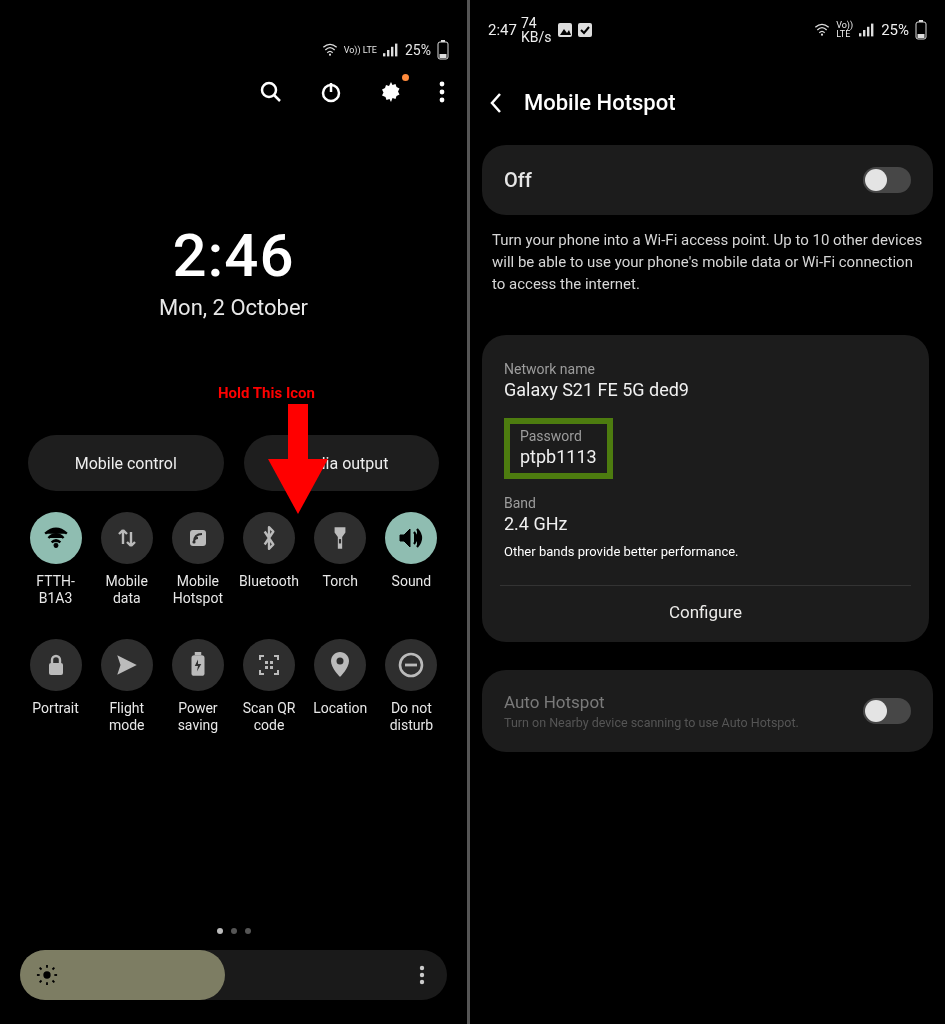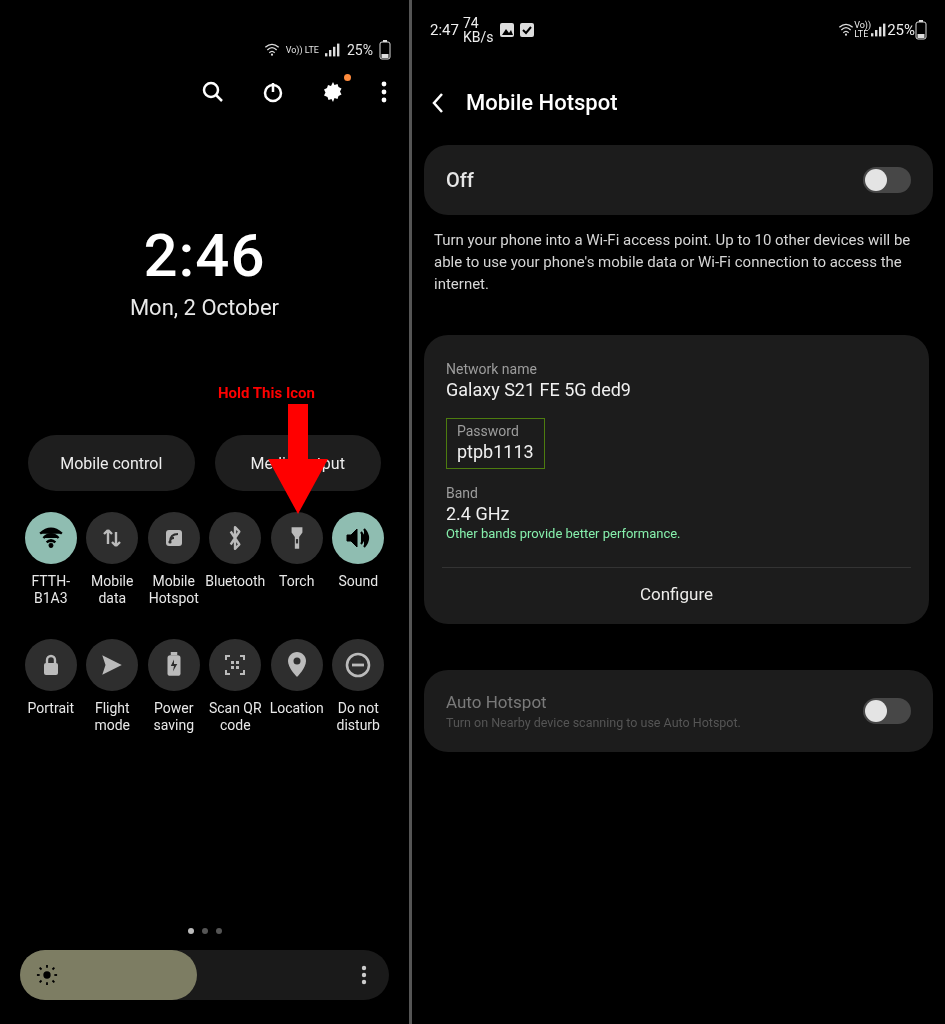--- a/index.html
+++ b/index.html
@@ -7,21 +7,21 @@
     width: 945px;
     height: 1024px;
     background: #000;
     display: flex;
     font-family: -apple-system, "Segoe UI", Roboto, sans-serif;
     color: #fff;
     overflow: hidden;
   }
   
   .pane-left {
-    width: 412px;
+    width: 470px;
     height: 1024px;
     background: #000;
     position: relative;
     border-right: 3px solid #555;
   }
   .status-bar-l {
     position: absolute;
     top: 40px;
     right: 18px;
     display: flex;
@@ -180,21 +180,21 @@
   }
   .status-bar-r {
     position: absolute;
     top: 16px;
     left: 18px; right: 18px;
     display: flex;
     align-items: center;
     font-size: 15px;
     color: #eee;
   }
-  .status-bar-r .right { margin-left: auto; display:flex; align-items:center; }
+  .status-bar-r .right { margin-left: auto; display:flex; align-items:center; gap:6px; }
   .kbs { font-size: 14px; line-height: 1; display:inline-block; margin-left:4px;}
   .header {
     position: absolute;
     top: 90px;
     left: 18px;
     display: flex;
     align-items: center;
     gap: 20px;
   }
   .header-title { font-size: 22px; font-weight: 500; }
@@ -239,26 +239,26 @@
   .net-card {
     position: absolute;
     top: 335px;
     left: 12px; right: 16px;
     padding: 20px 22px 18px;
   }
   .field-label { font-size: 14px; color: #9d9d9d; margin-bottom: 2px; }
   .field-value { font-size: 18px; color: #f0f0f0; }
   .field { padding: 6px 0 12px; }
   .password-box {
-    border: 1px solid #4d7c0f;
+    border: 6px solid #4d7c0f;
     padding: 4px 10px 6px;
     display: inline-block;
     margin-top: 6px;
   }
-  .band-note { font-size: 13px; color: #86efac; margin-top: 2px; }
+  .band-note { font-size: 13px; color: #ffffff; margin-top: 10px; }
   .divider { height: 1px; background: #333; margin: 14px -4px 0; }
   .configure {
     text-align: center;
     font-size: 17px;
     padding: 16px 0 2px;
     color: #edecea;
   }
   .auto-card {
     position: absolute;
     top: 670px;

